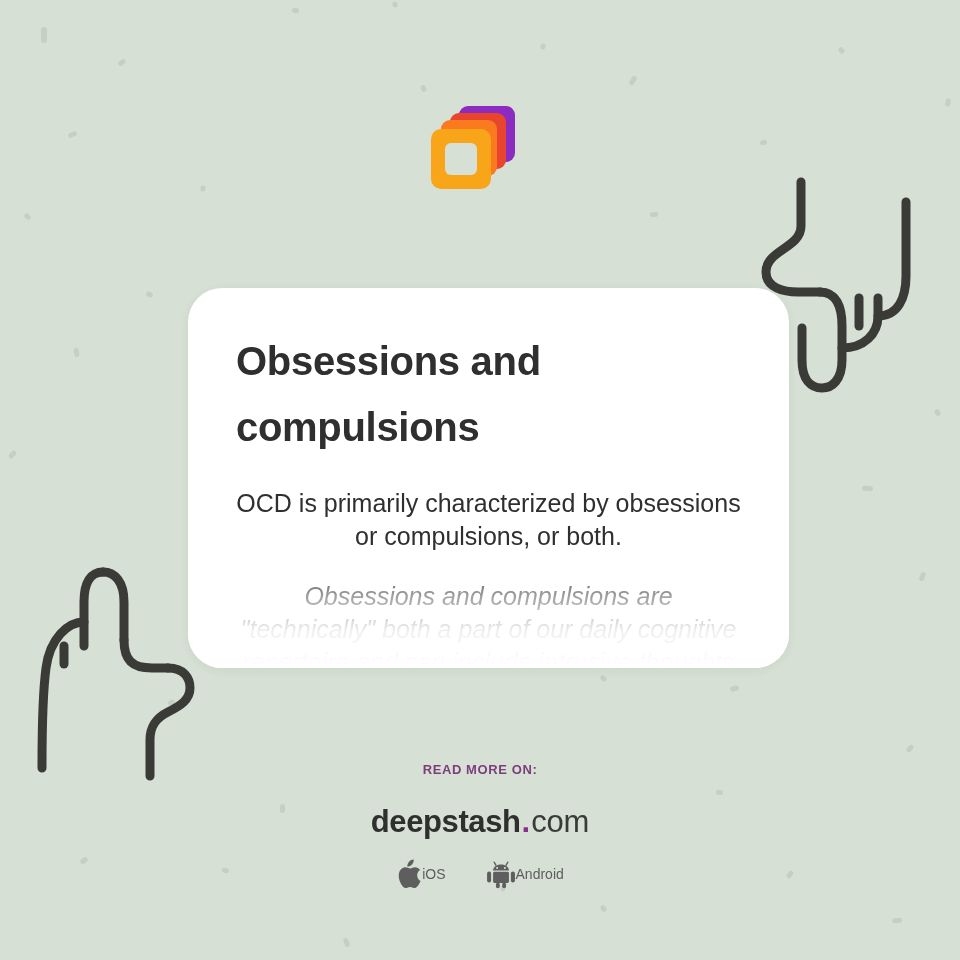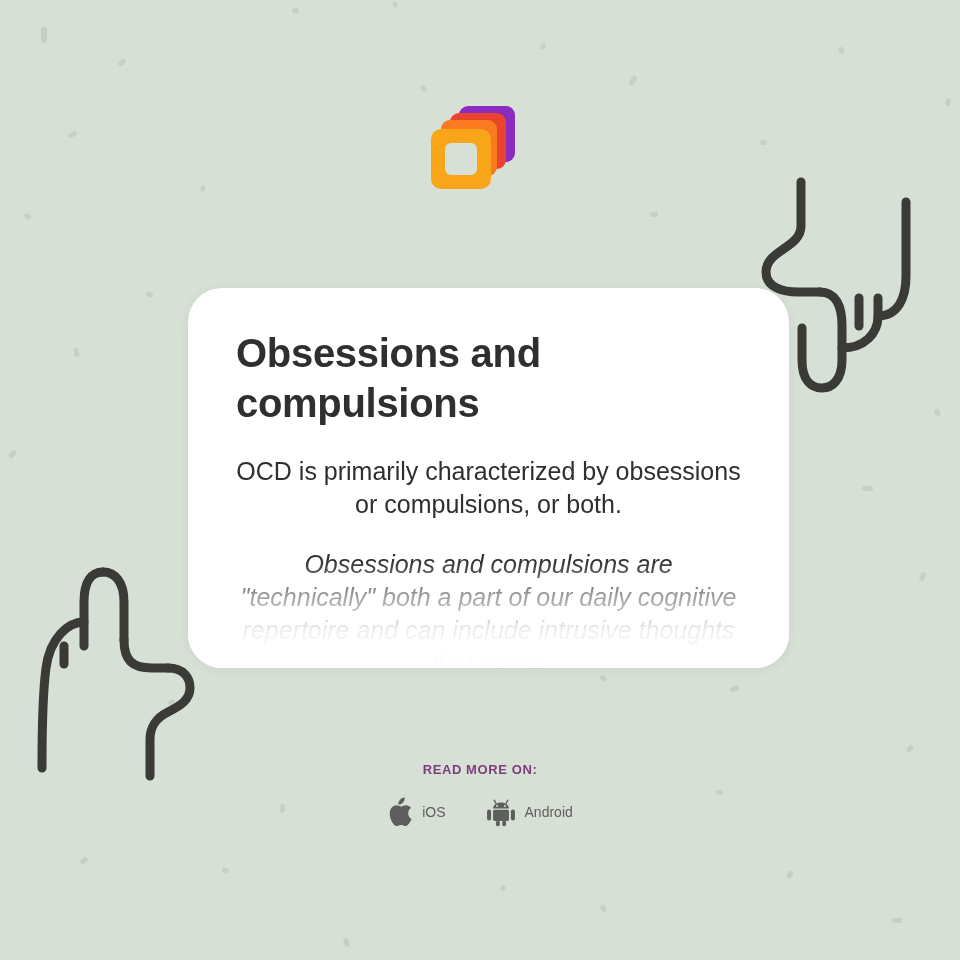--- a/index.html
+++ b/index.html
@@ -77,21 +77,21 @@
     position: absolute;
     left: 0;
     top: 0;
     width: 601px;
     padding: 40px 48px 0 48px;
     box-sizing: border-box;
   }
   #card-title {
     margin: 0;
     font-size: 40px;
-    line-height: 50px;
+    line-height: 66px;
     font-weight: bold;
     color: #2f2f2f;
     letter-spacing: -0.3px;
   }
   .card-para {
     margin: 0;
     font-size: 25px;
     line-height: 33px;
     color: #2f2f2f;
     text-align: center;
@@ -159,21 +159,21 @@
   #store-row {
     margin-top: 20px;
     display: flex;
     justify-content: center;
     align-items: center;
     gap: 40px;
   }
   .store-badge {
     display: flex;
     align-items: center;
-    gap: 9px;
+    gap: 0;
   }
   .store-label {
     font-size: 14px;
     color: #5e5e5e;
   }
   .store-glyph {
     display: block;
     line-height: 0;
   }
 </style>
@@ -263,20 +263,23 @@
       <h1 id="card-title">Obsessions and compulsions</h1>
       <p class="card-para" id="card-body">OCD is primarily characterized by obsessions or compulsions, or both.</p>
       <p class="card-para" id="card-quote">Obsessions and compulsions are "technically" both a part of our daily cognitive repertoire and can include intrusive thoughts that cause</p>
     </div>
     <div id="card-fade"></div>
   </div>
 
   <div id="footer">
     <p id="read-more-label">READ MORE ON:</p>
 
+    <div id="wordmark">
+      <span id="wordmark-name">deepstash</span><span id="wordmark-dot">.</span><span id="wordmark-tld">com</span>
+    </div>
 
     <div id="store-row">
 
       <div class="store-badge">
         <span class="store-glyph">
           <svg viewBox="0 0 28 32" width="26" height="30" xmlns="http://www.w3.org/2000/svg">
             <path fill="#5e5e5e" d="M19.1 0.4c0.2 2-0.6 3.9-1.8 5.3c-1.2 1.4-3.2 2.5-5.1 2.3c-0.2-1.9 0.7-3.9 1.9-5.2C15.3 1.3 17.4 0.3 19.1 0.4z"></path>
             <path fill="#5e5e5e" d="M26.4 23.6c-0.6 1.5-0.9 2.1-1.7 3.4c-1.2 1.8-2.8 4.1-4.8 4.1c-1.8 0-2.3-1.2-4.7-1.2c-2.4 0-2.9 1.2-4.7 1.2c-2 0-3.6-2-4.7-3.9c-3.2-5.2-3.6-11.4-1.6-14.7c1.4-2.3 3.7-3.7 5.8-3.7c2.2 0 3.5 1.2 5.3 1.2c1.7 0 2.8-1.2 5.3-1.2c1.9 0 3.9 1 5.3 2.8C21.4 14.3 22.1 20.9 26.4 23.6z"></path>
           </svg>
         </span>

